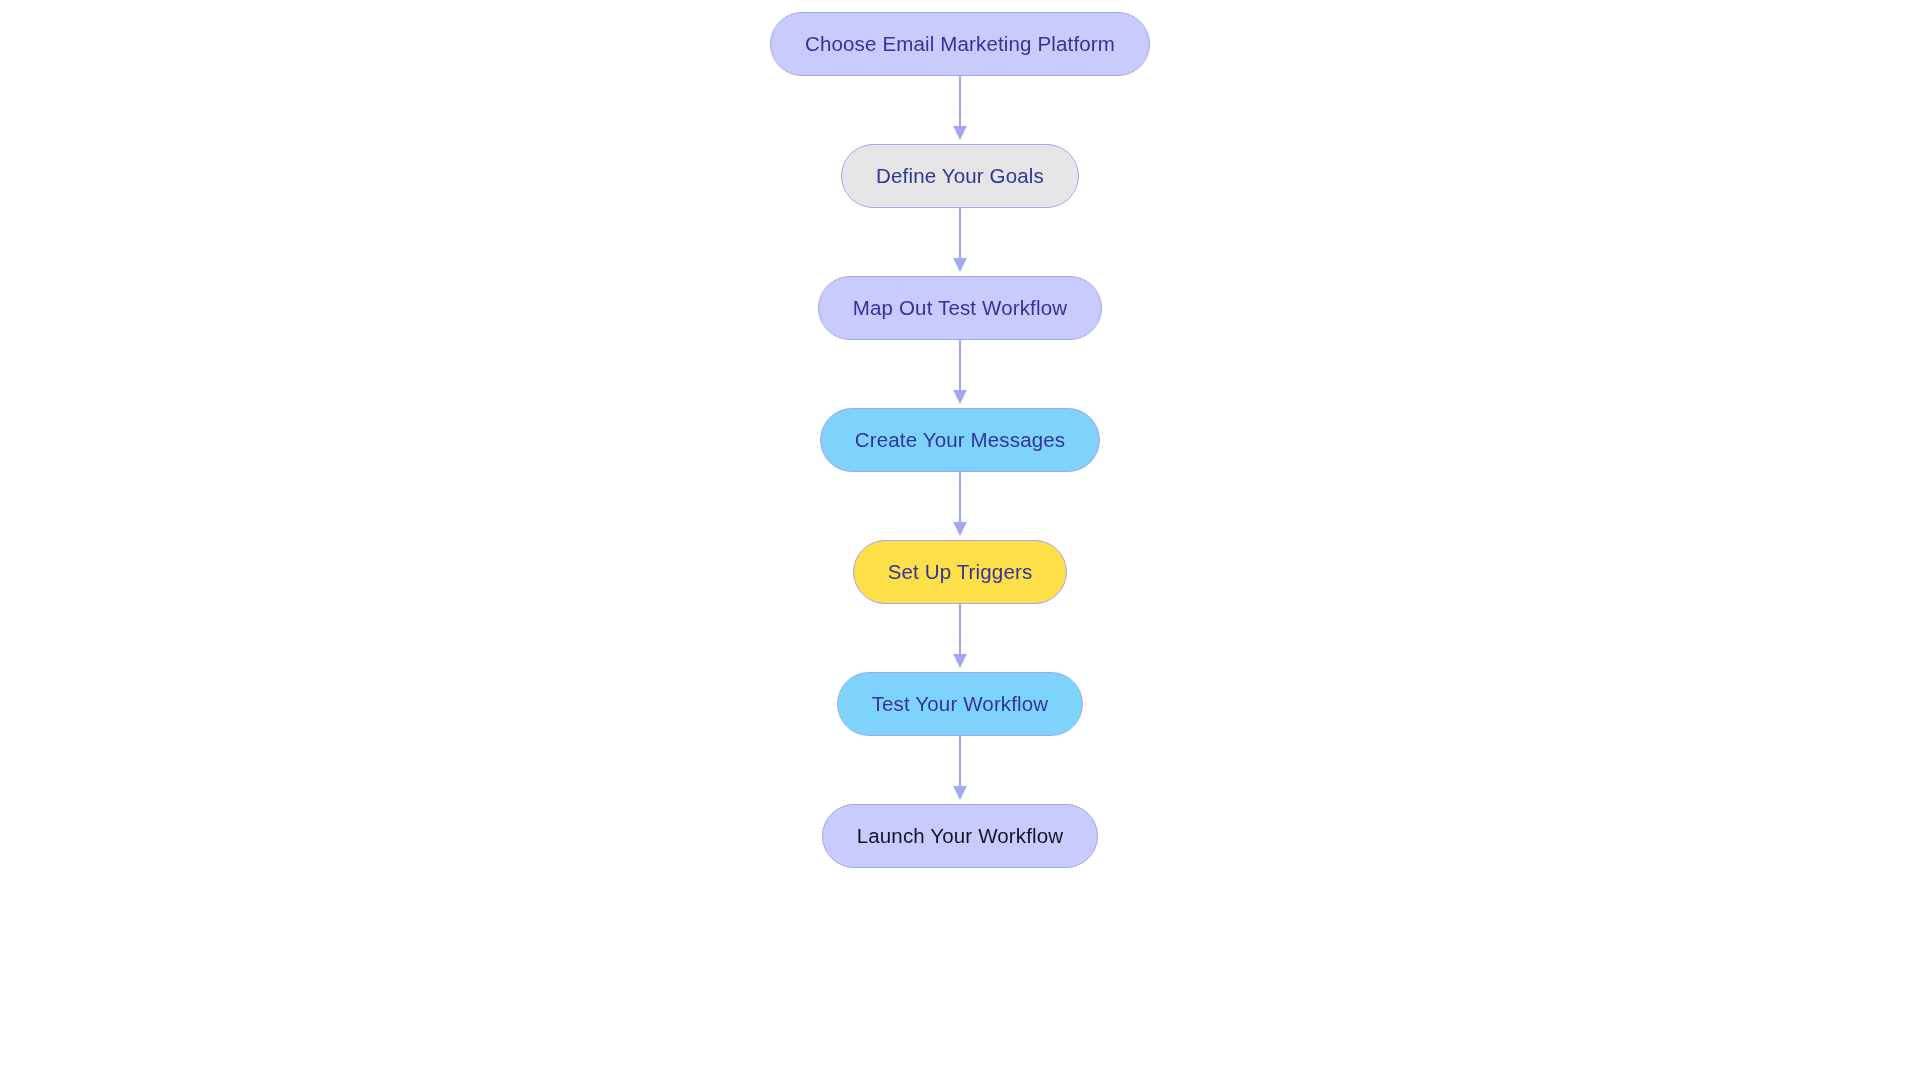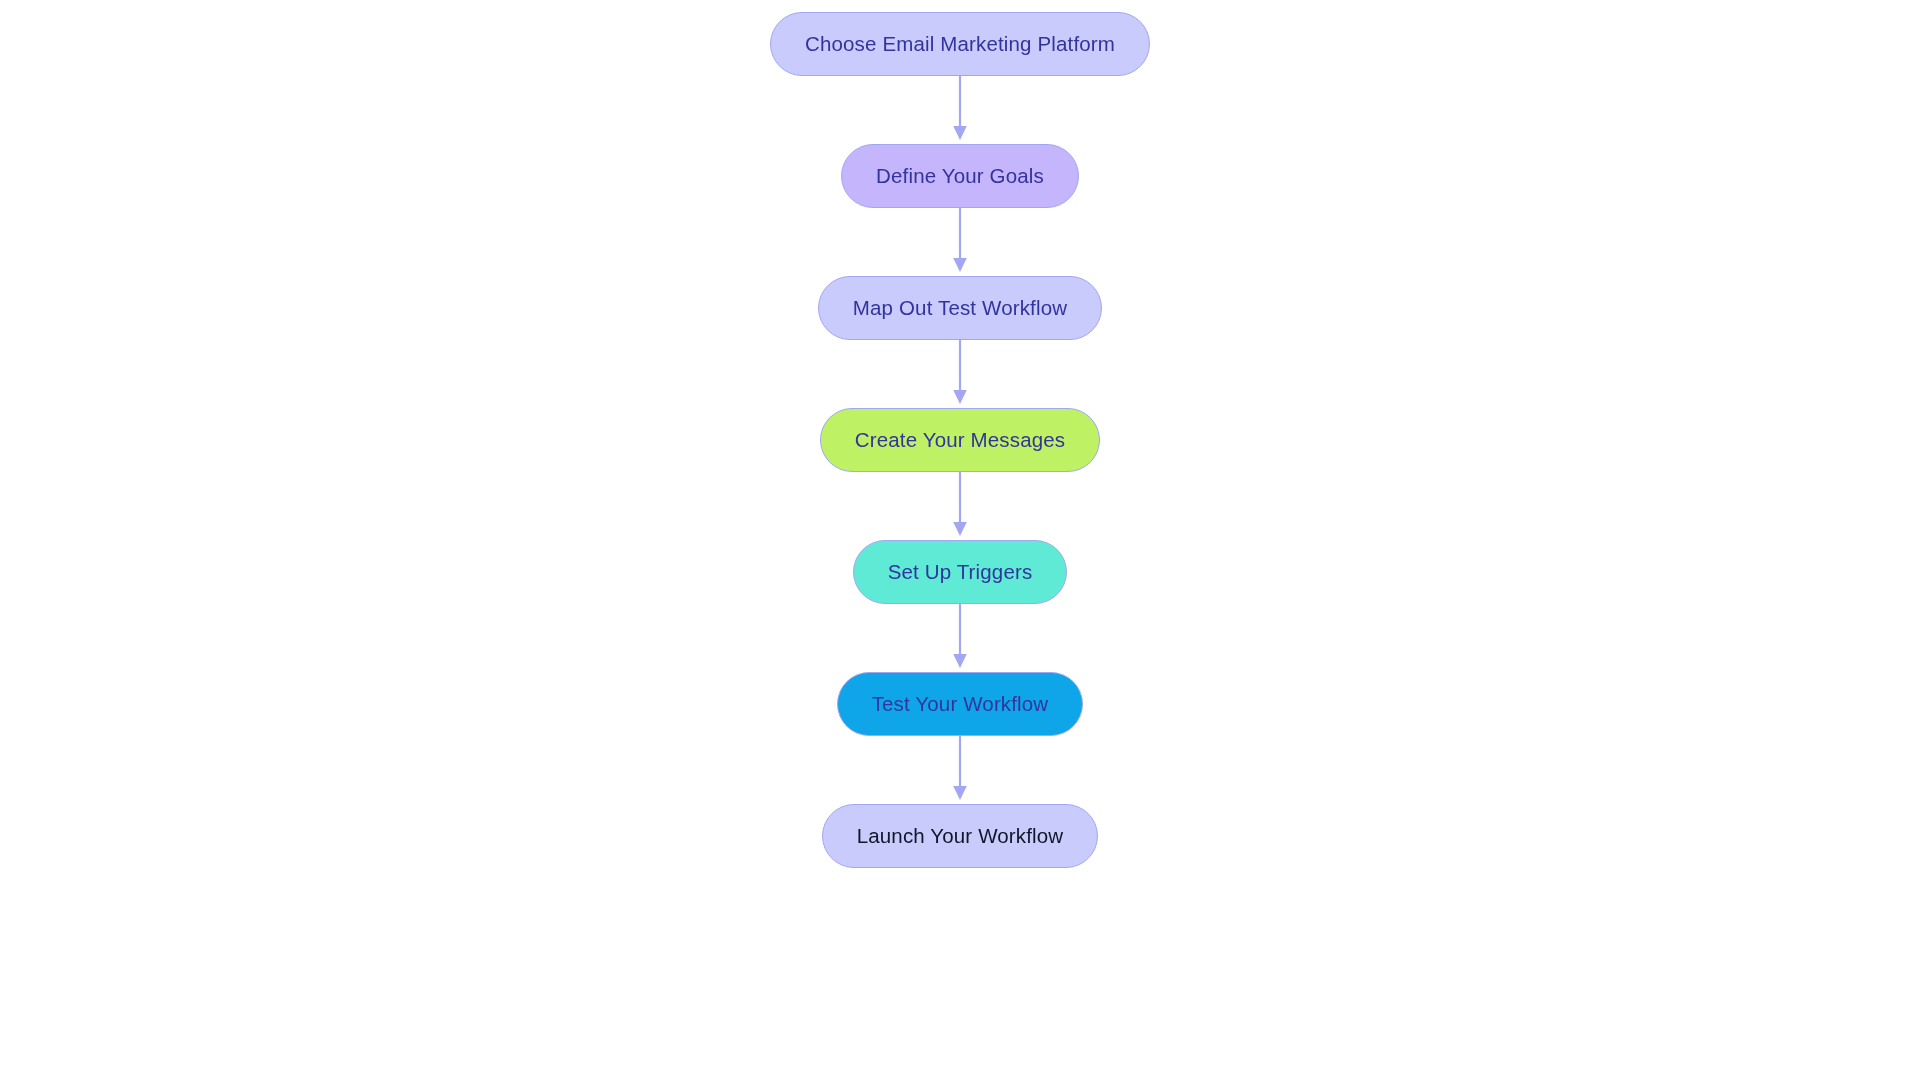--- a/index.html
+++ b/index.html
@@ -85,21 +85,21 @@
       <span class="flow-node-label" style="color: rgb(51, 51, 158);">Choose Email Marketing Platform</span>
     </div>
 
     <div class="flow-connector">
       <svg width="30" height="68" viewBox="0 0 30 68" xmlns="http://www.w3.org/2000/svg" aria-hidden="true">
         <line x1="15" y1="0" x2="15" y2="52" stroke="#a3a7f2" stroke-width="2.2"></line>
         <polygon points="15,64 8.2,50 21.8,50" fill="#a3a7f2"></polygon>
       </svg>
     </div>
 
-    <div class="flow-node node-1" style="background: #c4b5fd; border-color: rgb(163, 167, 242);">
+    <div class="flow-node node-1" style="background: #e5e5e5; border-color: rgb(163, 167, 242);">
       <span class="flow-node-label" style="color: rgb(51, 51, 158);">Define Your Goals</span>
     </div>
 
     <div class="flow-connector">
       <svg width="30" height="68" viewBox="0 0 30 68" xmlns="http://www.w3.org/2000/svg" aria-hidden="true">
         <line x1="15" y1="0" x2="15" y2="52" stroke="#a3a7f2" stroke-width="2.2"></line>
         <polygon points="15,64 8.2,50 21.8,50" fill="#a3a7f2"></polygon>
       </svg>
     </div>
 
@@ -107,43 +107,43 @@
       <span class="flow-node-label" style="color: rgb(51, 51, 158);">Map Out Test Workflow</span>
     </div>
 
     <div class="flow-connector">
       <svg width="30" height="68" viewBox="0 0 30 68" xmlns="http://www.w3.org/2000/svg" aria-hidden="true">
         <line x1="15" y1="0" x2="15" y2="52" stroke="#a3a7f2" stroke-width="2.2"></line>
         <polygon points="15,64 8.2,50 21.8,50" fill="#a3a7f2"></polygon>
       </svg>
     </div>
 
-    <div class="flow-node node-3" style="background: #bef264; border-color: rgb(163, 167, 242);">
+    <div class="flow-node node-3" style="background: #7dd3fc; border-color: rgb(163, 167, 242);">
       <span class="flow-node-label" style="color: rgb(51, 51, 158);">Create Your Messages</span>
     </div>
 
     <div class="flow-connector">
       <svg width="30" height="68" viewBox="0 0 30 68" xmlns="http://www.w3.org/2000/svg" aria-hidden="true">
         <line x1="15" y1="0" x2="15" y2="52" stroke="#a3a7f2" stroke-width="2.2"></line>
         <polygon points="15,64 8.2,50 21.8,50" fill="#a3a7f2"></polygon>
       </svg>
     </div>
 
-    <div class="flow-node node-4" style="background: #5eead4; border-color: rgb(163, 167, 242);">
+    <div class="flow-node node-4" style="background: #fde047; border-color: rgb(163, 167, 242);">
       <span class="flow-node-label" style="color: rgb(51, 51, 158);">Set Up Triggers</span>
     </div>
 
     <div class="flow-connector">
       <svg width="30" height="68" viewBox="0 0 30 68" xmlns="http://www.w3.org/2000/svg" aria-hidden="true">
         <line x1="15" y1="0" x2="15" y2="52" stroke="#a3a7f2" stroke-width="2.2"></line>
         <polygon points="15,64 8.2,50 21.8,50" fill="#a3a7f2"></polygon>
       </svg>
     </div>
 
-    <div class="flow-node node-5" style="background: #0ea5e9; border-color: rgb(163, 167, 242);">
+    <div class="flow-node node-5" style="background: #7dd3fc; border-color: rgb(163, 167, 242);">
       <span class="flow-node-label" style="color: rgb(51, 51, 158);">Test Your Workflow</span>
     </div>
 
     <div class="flow-connector">
       <svg width="30" height="68" viewBox="0 0 30 68" xmlns="http://www.w3.org/2000/svg" aria-hidden="true">
         <line x1="15" y1="0" x2="15" y2="52" stroke="#a3a7f2" stroke-width="2.2"></line>
         <polygon points="15,64 8.2,50 21.8,50" fill="#a3a7f2"></polygon>
       </svg>
     </div>
 

